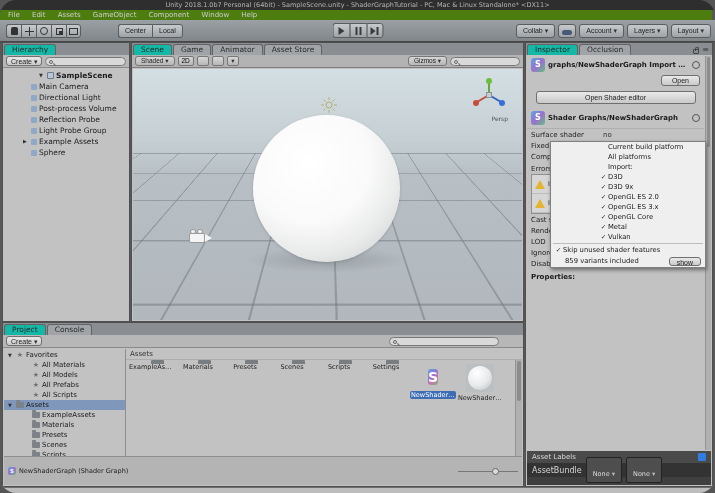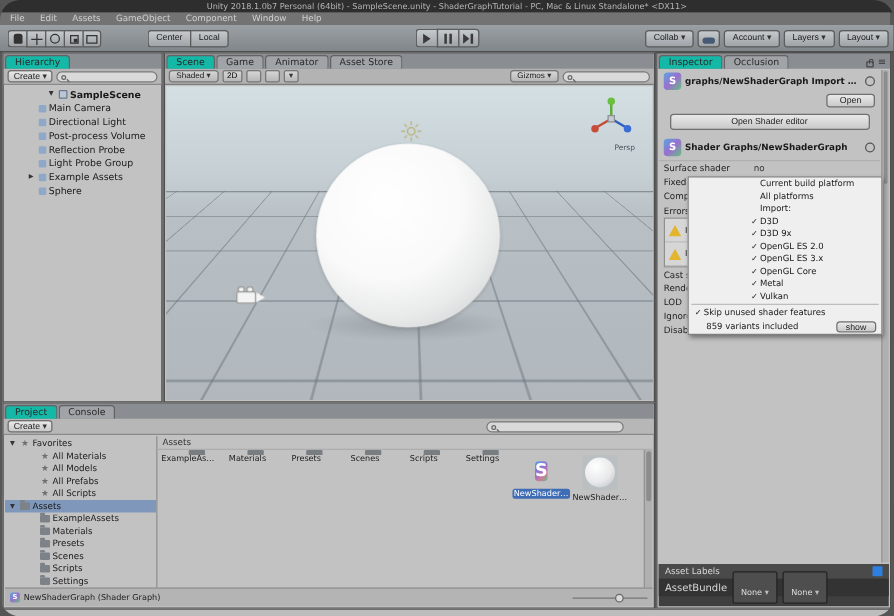--- a/index.html
+++ b/index.html
@@ -3,21 +3,21 @@
 <meta charset="utf-8">
 <style>
   *{margin:0;padding:0;box-sizing:border-box;}
   html,body{width:715px;height:493px;overflow:hidden;}
   body{font-family:"DejaVu Sans",sans-serif;font-size:8px;color:#1a1a1a;background:#555;}
   .window{position:relative;width:715px;height:493px;background:#585858;overflow:hidden;border-radius:16px;}
 
   
   .titlebar{position:absolute;left:0;top:0;right:0;height:10px;background:#2e2e2e;color:#b5b5b5;
     font-size:6.5px;line-height:10px;text-align:center;white-space:nowrap;overflow:hidden;}
-  .menubar{position:absolute;left:0;top:10px;right:3px;height:10px;background:#737373;color:#cfcfcf;
+  .menubar{position:absolute;left:0;top:10px;right:3px;height:10px;background:#4d7c0f;color:#cfcfcf;
     font-size:7px;line-height:10px;padding-left:3px;}
   .menu-item{display:inline-block;padding:0 5px;cursor:default;}
   .toolbar{position:absolute;left:0;top:20px;right:0;height:22px;
     background:linear-gradient(#9aa0a4,#81868b);border-bottom:1px solid #474747;}
   .tool-group{position:absolute;left:6px;top:4px;display:flex;}
   .tool-btn{width:15px;height:14px;background:linear-gradient(#c6cacd,#9ea3a7);border:1px solid #5c5c5c;
     border-right:none;display:flex;align-items:center;justify-content:center;}
   .tool-btn:first-child{border-radius:3px 0 0 3px;}
   .tool-btn:last-child{border-right:1px solid #5c5c5c;border-radius:0 3px 3px 0;}
   .i-hand{width:7px;height:8px;background:#333;border-radius:2px 2px 1px 1px;}
@@ -120,21 +120,21 @@
   .sg-thumb{width:28px;height:28px;margin:1px auto 2px;border-radius:3px;
     background:linear-gradient(135deg,#57a7df 0%,#9a6fd0 45%,#d07a9a 70%,#62c07e 100%);
     color:#fff;font-size:14px;font-weight:bold;line-height:28px;text-align:center;}
   .mat-thumb{width:28px;height:28px;margin:1px auto 2px;background:#babfc2;display:flex;align-items:center;justify-content:center;}
   .mat-thumb i{display:block;width:24px;height:24px;border-radius:50%;
     background:radial-gradient(circle at 36% 30%,#ffffff,#e8e9ea 55%,#c3c6c8 90%);}
   .cell .lblc{display:block;font-size:6.5px;line-height:8px;white-space:nowrap;overflow:hidden;text-overflow:ellipsis;padding:0 1px;color:#222;}
   .cell .lblc.sel{background:#3e6db5;color:#fff;border-radius:2px;}
   .p-scroll{position:absolute;right:0;top:11px;bottom:0;width:7px;background:#b0b0b0;border-left:1px solid #949494;}
   .p-scroll i{display:block;margin:1px;height:40px;background:#8c8c8c;border-radius:3px;}
-  .p-footer{position:absolute;left:1px;right:1px;bottom:1px;height:15px;background:#b4b4b4;border-top:1px solid #8f8f8f;
+  .p-footer{position:absolute;left:1px;right:1px;bottom:1px;height:29px;background:#b4b4b4;border-top:1px solid #8f8f8f;
     display:flex;align-items:center;gap:3px;padding:0 4px;font-size:6.5px;color:#222;}
   .sg-mini{width:8px;height:8px;border-radius:2px;background:linear-gradient(135deg,#57a7df,#9a6fd0 50%,#62c07e);color:#fff;
     font-size:5.5px;line-height:8px;text-align:center;font-weight:bold;}
   .slider{margin-left:auto;width:60px;height:9px;position:relative;}
   .slider .track{position:absolute;left:0;right:0;top:4px;height:1px;background:#777;}
   .slider .thumb{position:absolute;left:34px;top:1px;width:7px;height:7px;border-radius:50%;background:#dcdcdc;border:1px solid #666;}
 
   
   .inspector{left:525px;top:42px;width:188px;height:445px;}
   .insp-tab-icons{margin-left:auto;display:flex;align-items:center;gap:3px;padding-right:3px;}
@@ -512,20 +512,21 @@
         </div>
       <div class="insp-row">
           <span class="lbl">LOD</span>
         </div>
       <div class="insp-row">
           <span class="lbl">Ignore projector</span>
         </div>
       <div class="insp-row">
           <span class="lbl">Disable batching</span>
         </div>
+      <div class="props-label">Properties:</div>
     </div>
 
     <div class="popup">
       <div class="popup-item">
           <span class="chk"></span>
           <span>Current build platform</span>
         </div>
       <div class="popup-item">
           <span class="chk"></span>
           <span>All platforms</span>

